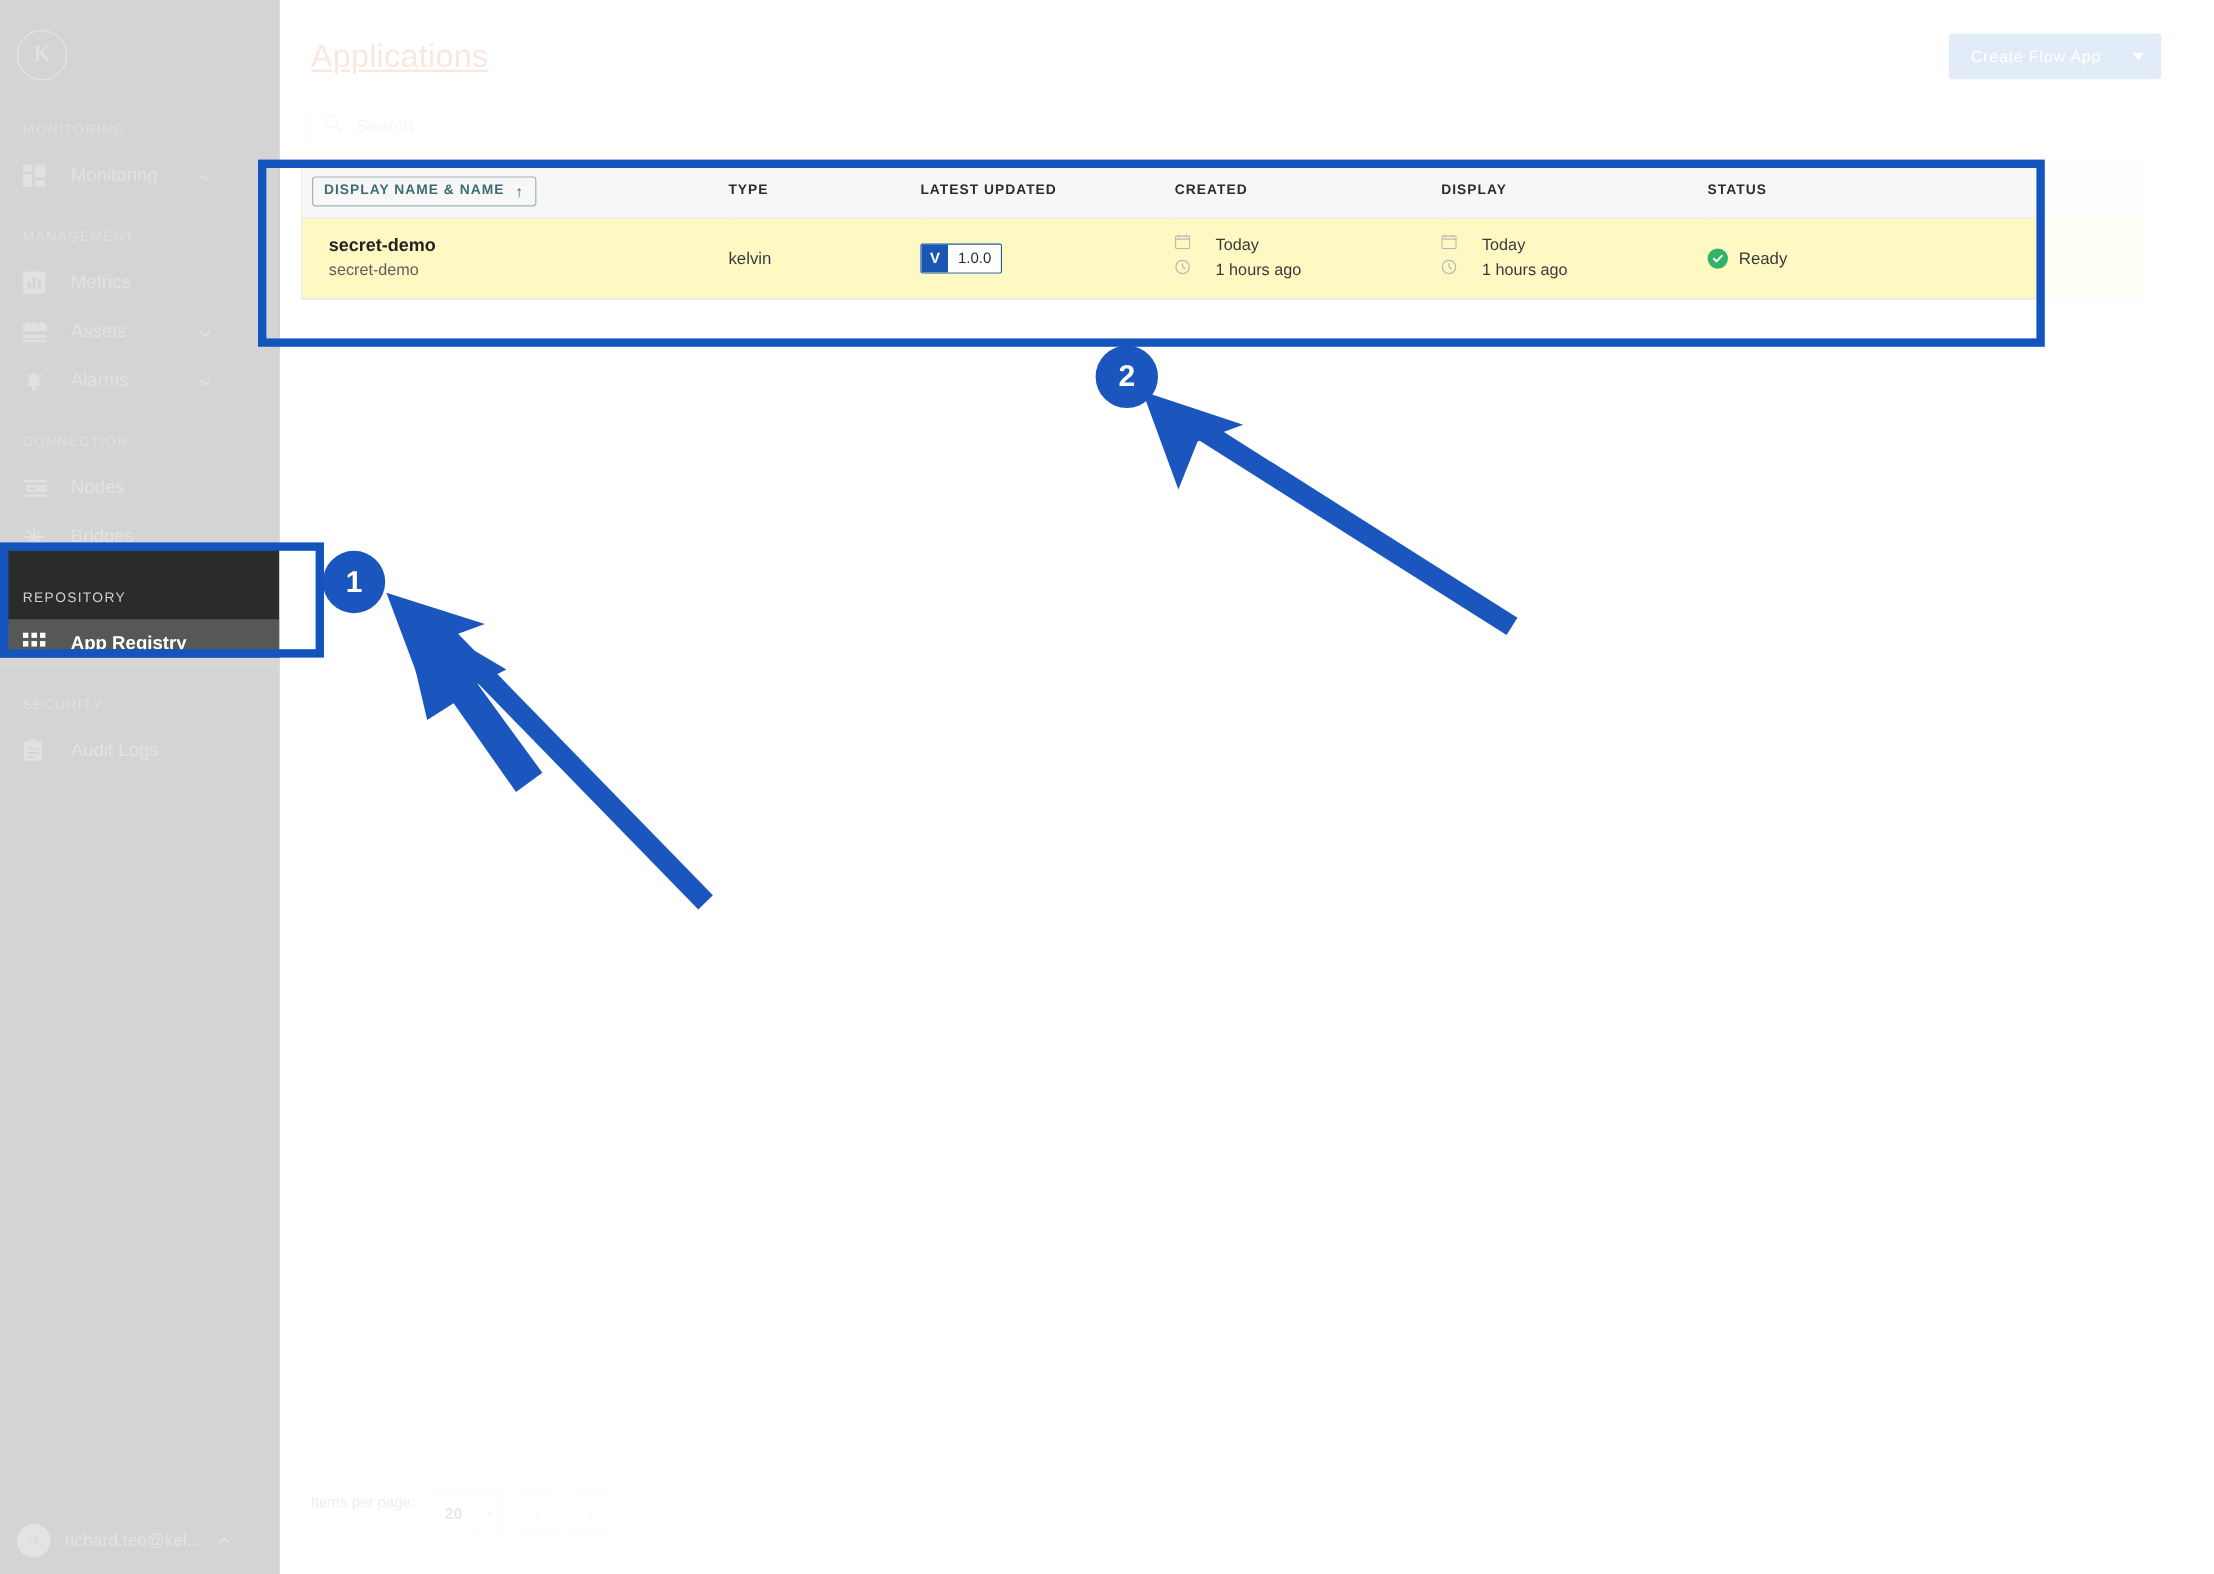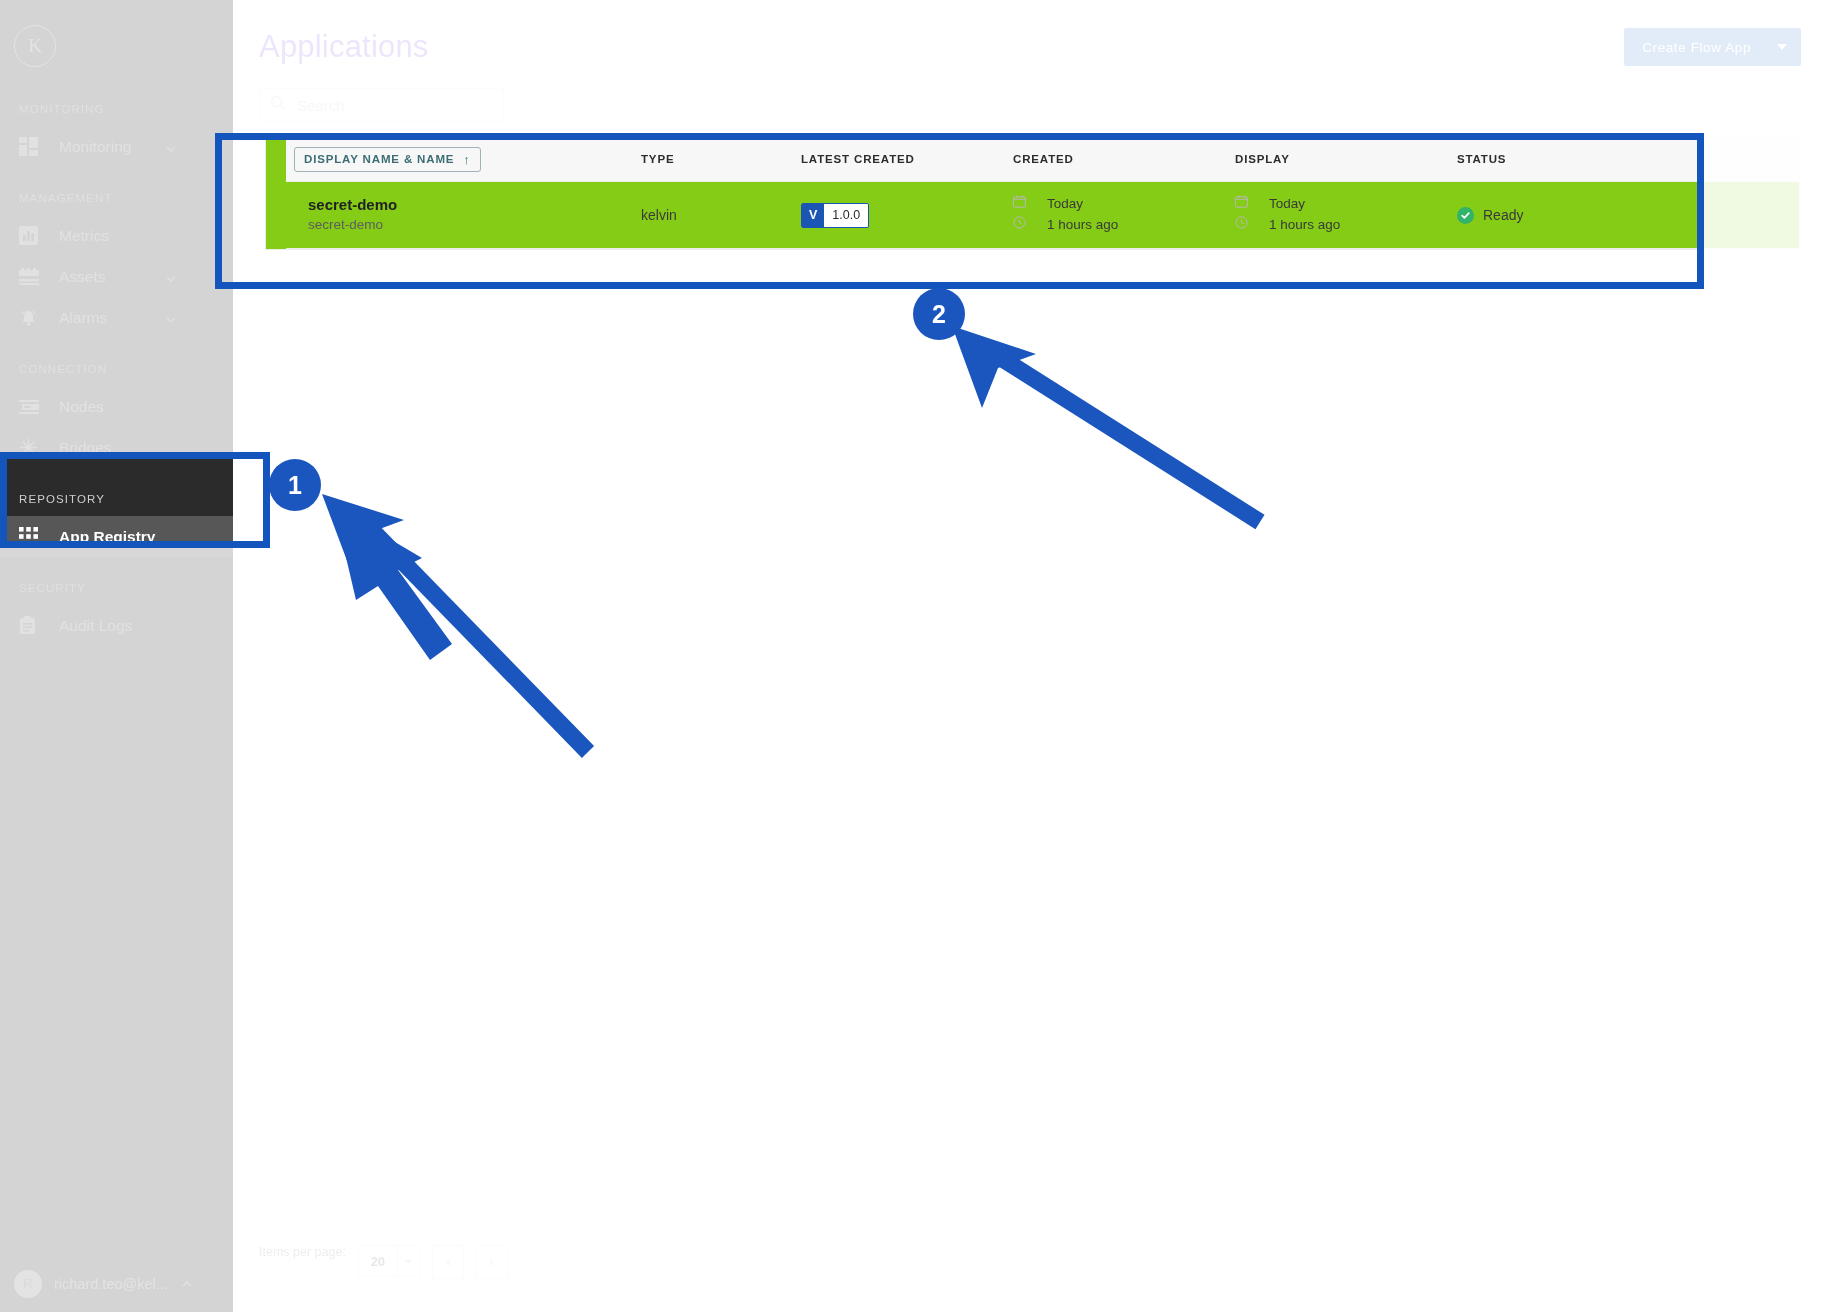--- a/index.html
+++ b/index.html
@@ -120,25 +120,26 @@
     background: #ffffff;
     box-sizing: border-box;
   }
   .page-header {
     display: flex;
     align-items: center;
     justify-content: space-between;
     padding: 28px 44px 0 26px;
   }
   .page-title {
-    font-size: 31px;
+    font-size: 27px;
     font-weight: normal;
-    color: #6d28d9;
+    color: #c2410c;
     margin: 0;
     letter-spacing: 0.2px;
+    text-decoration: underline;
   }
   .create-btn {
     background: #1565c0;
     color: #ffffff;
     border: none;
     height: 38px;
     padding: 0 14px 0 18px;
     font-size: 13.5px;
     letter-spacing: 0.6px;
     display: flex;
@@ -173,26 +174,25 @@
     color: #5f5f5f;
     font-family: "Liberation Sans", sans-serif;
     width: 100%;
     margin-left: 9px;
     background: transparent;
   }
   .search-input::placeholder { color: #b9b9b9; }
 
   
   .table-card {
-    margin: 14px 0 0 32px;
+    margin: 14px 0 0 18px;
     width: 1535px;
-    background: #84cc16;
+    background: #fef9c3;
     border: 1px solid #ececec;
     box-sizing: border-box;
-    padding-left: 20px;
   }
   table.apps {
     width: 100%;
     border-collapse: collapse;
     table-layout: fixed;
   }
   table.apps thead th {
     background: #f7f7f7;
     height: 44px;
     text-align: left;
@@ -546,21 +546,21 @@
         </colgroup>
         <thead>
           <tr>
             <th>
               <span class="sort-chip">
                 <span>DISPLAY NAME &amp; NAME</span>
                 <span class="sort-arrow">↑</span>
               </span>
             </th>
             <th class="th-pad">TYPE</th>
-            <th class="th-pad">LATEST CREATED</th>
+            <th class="th-pad">LATEST UPDATED</th>
             <th class="th-pad">CREATED</th>
             <th class="th-pad">DISPLAY</th>
             <th class="th-pad">STATUS</th>
           </tr>
         </thead>
         <tbody>
           <tr>
             <td style="padding-left:22px">
               <div class="cell-name-primary">secret-demo</div>
               <div class="cell-name-secondary">secret-demo</div>

